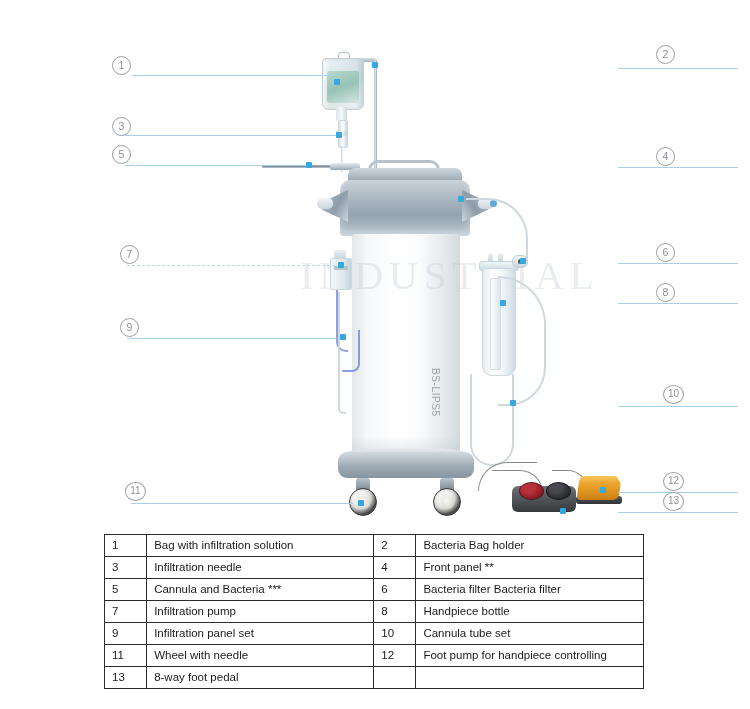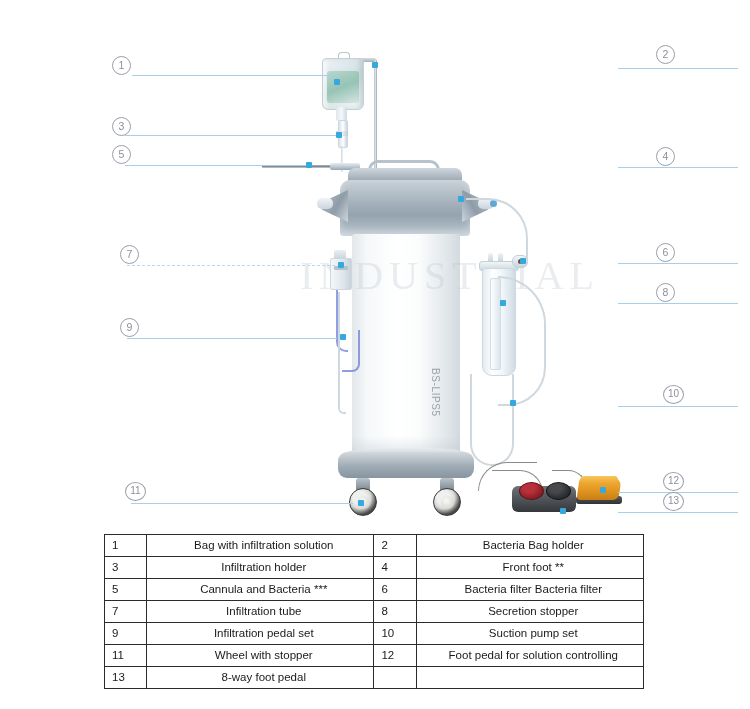--- a/index.html
+++ b/index.html
@@ -455,21 +455,21 @@
     font-family: "Liberation Sans", sans-serif;
   }
   #legend-table td {
     border: 1px solid #2b2b2b;
     height: 21px;
     padding: 0 0 0 7px;
     vertical-align: middle;
     line-height: 21px;
   }
   #legend-table td.num { width: 36px; }
-  #legend-table td.desc { width: 234px; text-align: center; }
+  #legend-table td.desc { width: 234px; }
 </style>
 </head>
 <body>
 
 <div id="diagram">
 
   <div id="machine">
 
     <div class="pole-top"></div>
     <div class="pole"></div>
@@ -594,47 +594,47 @@
 <table id="legend-table">
   <tbody id="legend-body">
       <tr>
         <td class="num">1</td>
         <td class="desc">Bag with infiltration solution</td>
         <td class="num">2</td>
         <td class="desc">Bacteria Bag holder</td>
       </tr>
       <tr>
         <td class="num">3</td>
-        <td class="desc">Infiltration holder</td>
+        <td class="desc">Infiltration needle</td>
         <td class="num">4</td>
-        <td class="desc">Front foot **</td>
+        <td class="desc">Front panel **</td>
       </tr>
       <tr>
         <td class="num">5</td>
         <td class="desc">Cannula and Bacteria ***</td>
         <td class="num">6</td>
         <td class="desc">Bacteria filter Bacteria filter</td>
       </tr>
       <tr>
         <td class="num">7</td>
-        <td class="desc">Infiltration tube</td>
+        <td class="desc">Infiltration pump</td>
         <td class="num">8</td>
-        <td class="desc">Secretion stopper</td>
+        <td class="desc">Handpiece bottle</td>
       </tr>
       <tr>
         <td class="num">9</td>
-        <td class="desc">Infiltration pedal set</td>
+        <td class="desc">Infiltration panel set</td>
         <td class="num">10</td>
-        <td class="desc">Suction pump set</td>
+        <td class="desc">Cannula tube set</td>
       </tr>
       <tr>
         <td class="num">11</td>
-        <td class="desc">Wheel with stopper</td>
+        <td class="desc">Wheel with needle</td>
         <td class="num">12</td>
-        <td class="desc">Foot pedal for solution controlling</td>
+        <td class="desc">Foot pump for handpiece controlling</td>
       </tr>
       <tr>
         <td class="num">13</td>
         <td class="desc">8-way foot pedal</td>
         <td class="num"></td>
         <td class="desc"></td>
       </tr>
     </tbody>
 </table>
 

